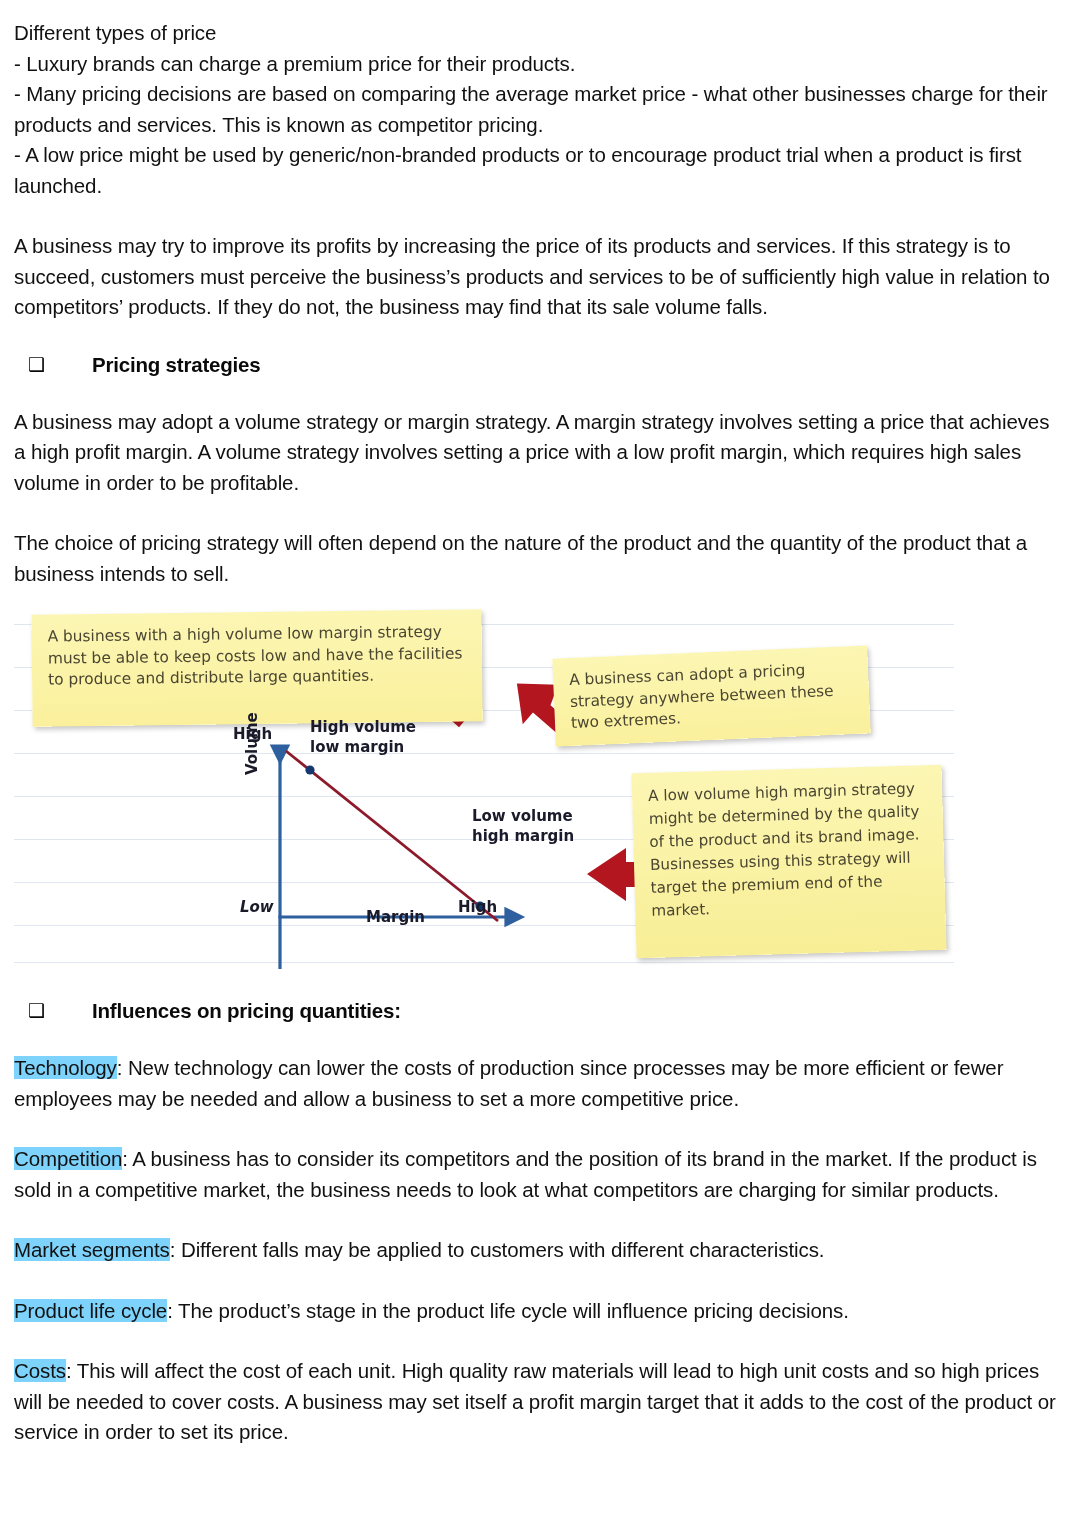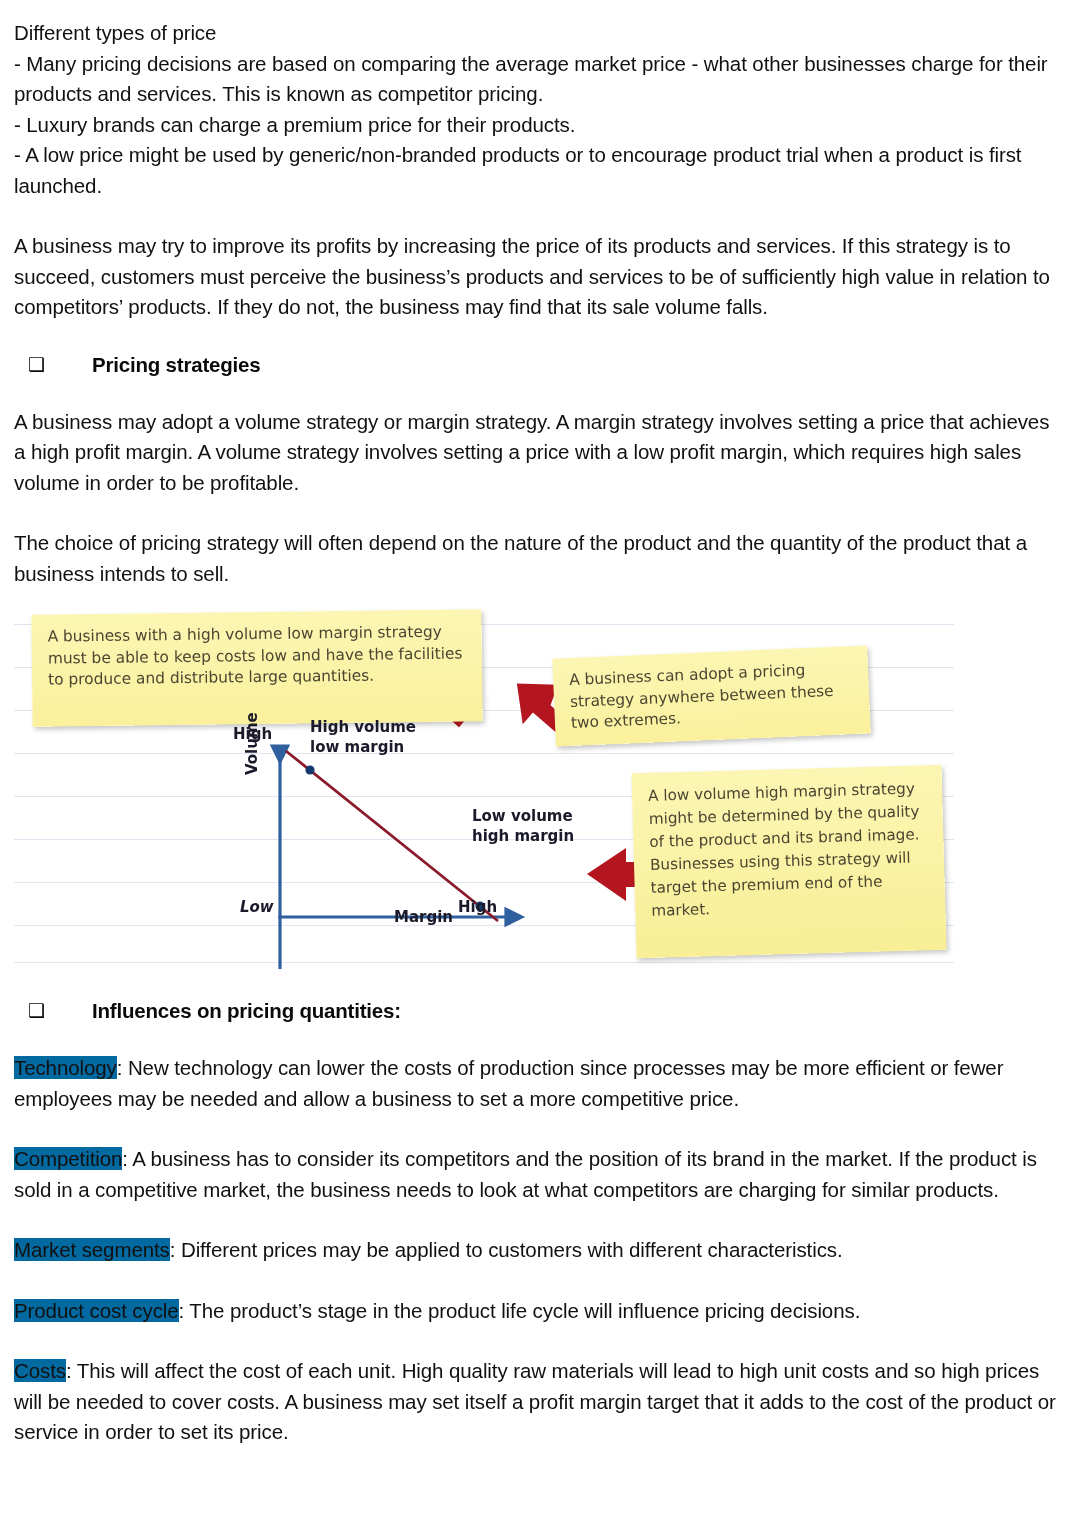--- a/index.html
+++ b/index.html
@@ -56,21 +56,21 @@
     position: relative;
     top: -1px;
   }
   .heading .htext {
     margin-left: 42px;
     letter-spacing: -0.2px;
     text-align: right;
   }
 
   .hl {
-    background: #0369a1;
+    background: #7dd3fc;
   }
 
   
   .diagram {
     position: relative;
     width: 1050px;
     height: 365px;
     margin: 0;
     overflow: hidden;
   }
@@ -128,34 +128,34 @@
     position: absolute;
     font-family: "DejaVu Sans", sans-serif;
     font-size: 15px;
     color: #1a1a2a;
     font-weight: 600;
     white-space: nowrap;
   }
   .lab-high-y   { left: 233px; top: 725px; }
   .lab-low-y    { left: 240px; top: 898px; font-style: italic; }
   .lab-volume   { left: 243px; top: 775px; transform: rotate(-90deg); transform-origin: left top; }
-  .lab-margin   { left: 366px; top: 908px; margin-left: 28px; }
+  .lab-margin   { left: 366px; top: 908px; }
   .lab-high-x   { left: 458px; top: 898px; }
   .lab-hv       { left: 310px; top: 717px; line-height: 20px; }
   .lab-lv       { left: 472px; top: 806px; line-height: 20px; }
 </style>
 </head>
 <body>
 
 <div class="page">
   <div class="content">
 
     <p class="para">Different types of price</p>
+    <p class="para">- Luxury brands can charge a premium price for their products.</p>
     <p class="para">- Many pricing decisions are based on comparing the average market price - what other businesses charge for their products and services. This is known as competitor pricing.</p>
-    <p class="para">- Luxury brands can charge a premium price for their products.</p>
     <p class="para">- A low price might be used by generic/non-branded products or to encourage product trial when a product is first launched.</p>
 
     <div class="blockgap"></div>
 
     <p class="para">A business may try to improve its profits by increasing the price of its products and services. If this strategy is to succeed, customers must perceive the business’s products and services to be of sufficiently high value in relation to competitors’ products. If they do not, the business may find that its sale volume falls.</p>
 
     <div class="blockgap"></div>
 
     <div class="heading">
       <span class="bullet">❑</span>
@@ -229,25 +229,25 @@
     <div class="blockgap"></div>
 
     <p class="para"><span class="hl">Technology</span><span>: New technology can lower the costs of production since processes may be more efficient or fewer employees may be needed  and allow a business to set a more competitive price.</span></p>
 
     <div class="blockgap"></div>
 
     <p class="para"><span class="hl">Competition</span><span>: A business has to consider its competitors and the position of its brand in the market. If the product is sold in a competitive market, the business needs to look at what competitors are charging for similar products.</span></p>
 
     <div class="blockgap"></div>
 
-    <p class="para"><span class="hl">Market segments</span><span>: Different prices may be applied to customers with different characteristics.</span></p>
-
-    <div class="blockgap"></div>
-
-    <p class="para"><span class="hl">Product cost cycle</span><span>: The product’s stage in the product life cycle will influence pricing decisions.</span></p>
+    <p class="para"><span class="hl">Market segments</span><span>: Different falls may be applied to customers with different characteristics.</span></p>
+
+    <div class="blockgap"></div>
+
+    <p class="para"><span class="hl">Product life cycle</span><span>: The product’s stage in the product life cycle will influence pricing decisions.</span></p>
 
     <div class="blockgap"></div>
 
     <p class="para"><span class="hl">Costs</span><span>: This will affect the cost of each unit. High quality raw materials will lead to high unit costs and so high prices will be needed to cover costs. A business may set itself a profit margin target that it adds to the cost of the product or service in order to set its price.</span></p>
 
     <div class="blockgap"></div>
 
 
   </div>
 

